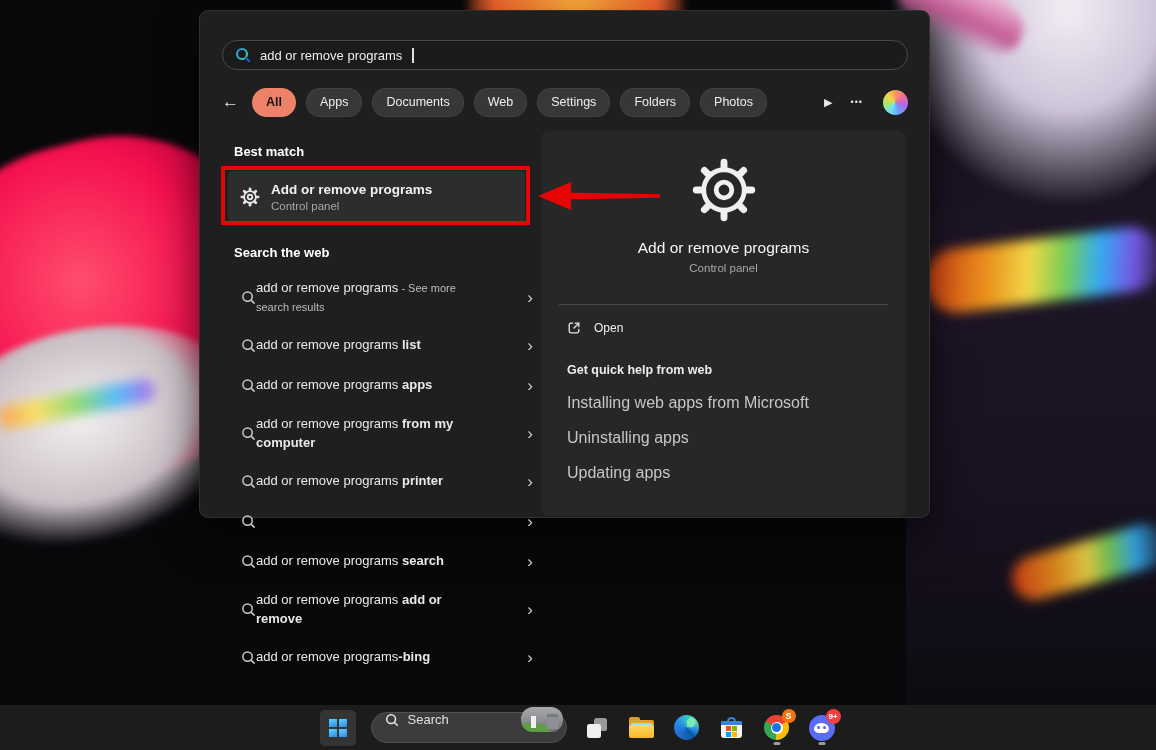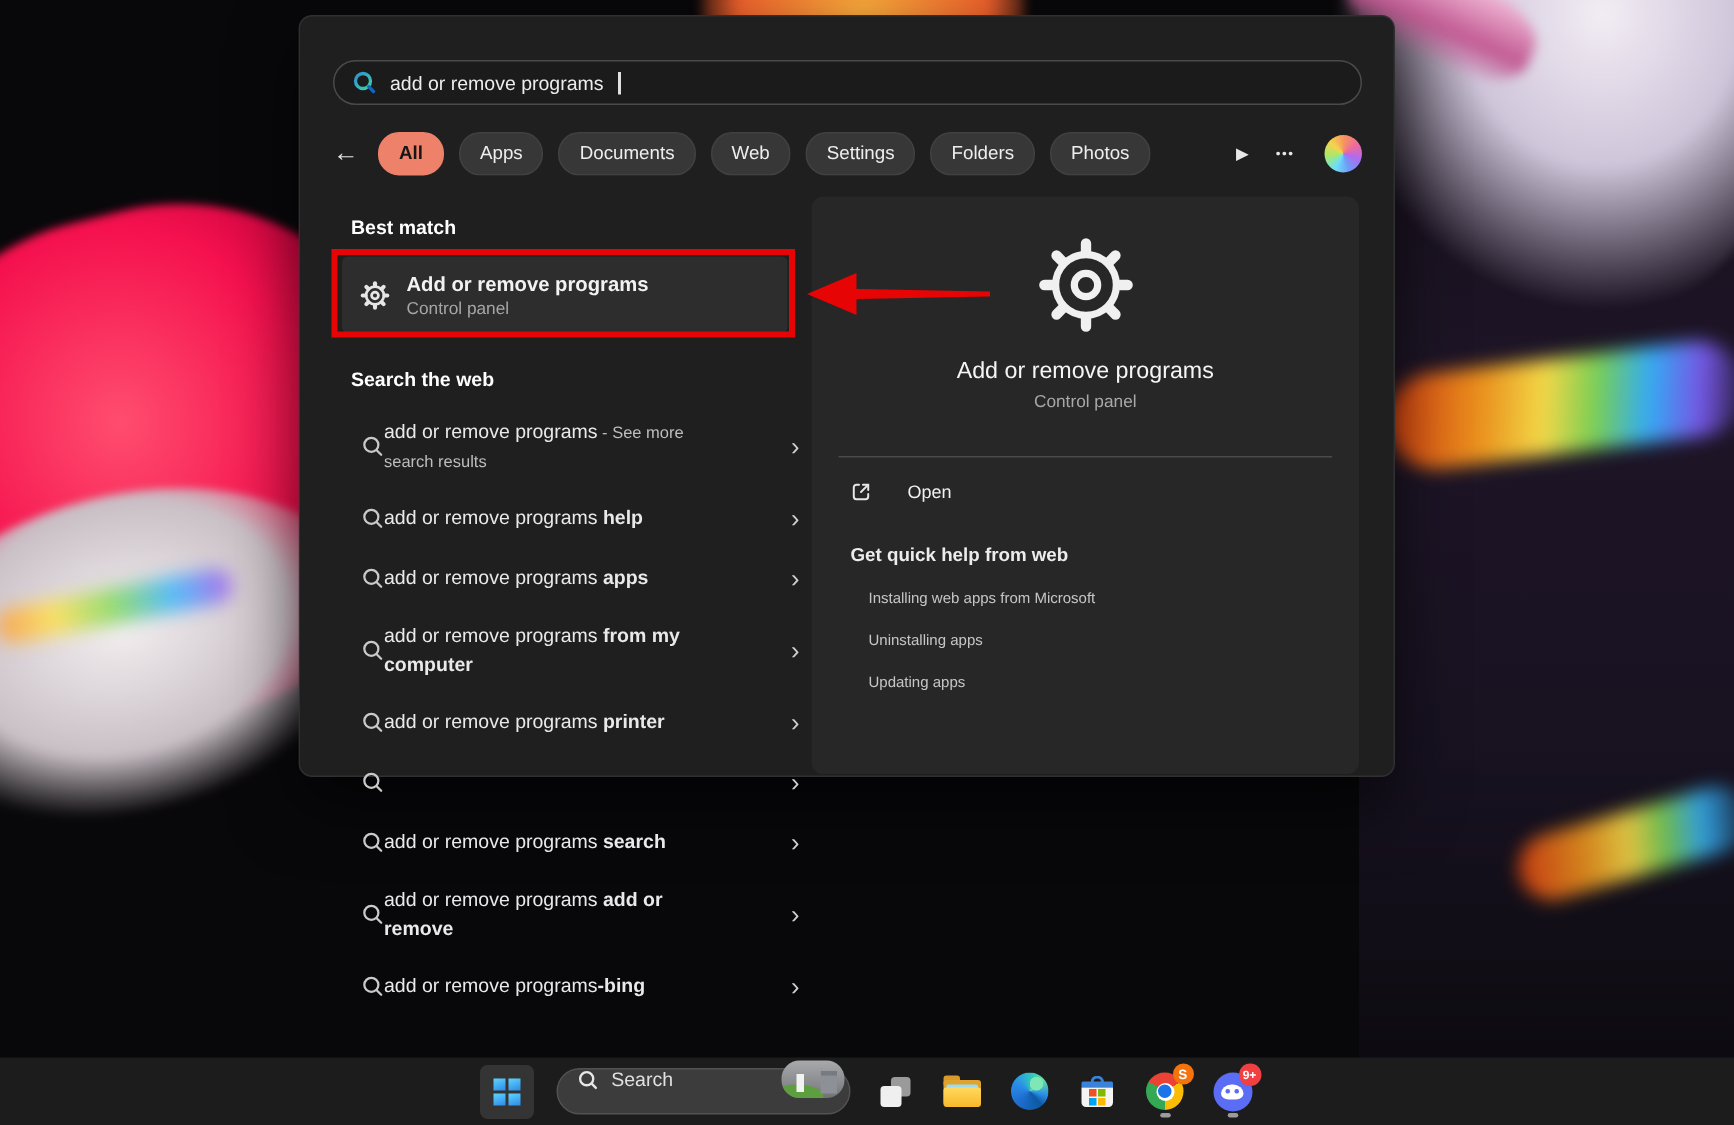--- a/index.html
+++ b/index.html
@@ -70,24 +70,24 @@
   .wi-text .b{font-weight:bold;}
   .wi-text .note{font-size:11px;color:#bdbdbd;}
   .chev{color:#cfcfcf;font-size:17px;margin-left:auto;line-height:1;}
 
   .right-card{position:absolute;right:23px;top:120px;bottom:1px;width:365px;background:#272727;
     border-radius:8px;display:flex;flex-direction:column;align-items:center;box-sizing:border-box;}
   .rc-gear{margin-top:26px;}
   .rc-title{margin-top:16px;color:#f5f5f5;font-size:15.5px;}
   .rc-sub{margin-top:5px;color:#a8a8a8;font-size:11.5px;}
   .rc-divider{margin-top:30px;width:329px;height:1px;background:#4a4a4a;}
-  .open-row{margin-top:16px;align-self:flex-start;margin-left:26px;display:flex;align-items:center;gap:24px;
+  .open-row{margin-top:16px;align-self:flex-start;margin-left:26px;display:flex;align-items:center;gap:13px;
     color:#f0f0f0;font-size:12px;cursor:pointer;}
   .help-header{margin-top:28px;align-self:flex-start;margin-left:26px;color:#ececec;font-size:12.5px;font-weight:bold;}
-  .help-link{margin-top:17px;align-self:flex-start;margin-left:38px;color:#c6c6c6;font-size:10px;cursor:pointer;}
+  .help-link{margin-top:17px;align-self:flex-start;margin-left:26px;color:#c6c6c6;font-size:16px;cursor:pointer;}
 
   
   .anno-box{position:absolute;left:221px;top:166px;width:309px;height:59px;border:4px solid #e60404;
     z-index:50;box-sizing:border-box;pointer-events:none;}
   .anno-arrow{position:absolute;left:534px;top:178px;z-index:50;pointer-events:none;}
 
   
   .taskbar{position:absolute;left:0;bottom:0;width:100%;height:45px;background:#1c1c1c;z-index:20;
     display:flex;align-items:center;justify-content:center;gap:15px;}
   .tb-start{width:36px;height:36px;border-radius:5px;background:#343434;display:flex;align-items:center;
@@ -222,21 +222,21 @@
             <line x1="10.8" y1="10.8" x2="14" y2="14" stroke="#c9c9c9" stroke-width="1.6" stroke-linecap="round"></line>
           </svg>
         <div class="wi-text"><span>add or remove programs</span><span class="b"></span><span class="note"> - See more search results</span></div>
         <span class="chev">›</span>
       </div>
       <div class="web-item h40">
         <svg width="15" height="15" viewBox="0 0 16 16">
             <circle cx="7" cy="7" r="5" fill="none" stroke="#c9c9c9" stroke-width="1.6"></circle>
             <line x1="10.8" y1="10.8" x2="14" y2="14" stroke="#c9c9c9" stroke-width="1.6" stroke-linecap="round"></line>
           </svg>
-        <div class="wi-text"><span>add or remove programs</span><span class="b"> help</span></div>
+        <div class="wi-text"><span>add or remove programs</span><span class="b"> list</span></div>
         <span class="chev">›</span>
       </div>
       <div class="web-item h40">
         <svg width="15" height="15" viewBox="0 0 16 16">
             <circle cx="7" cy="7" r="5" fill="none" stroke="#c9c9c9" stroke-width="1.6"></circle>
             <line x1="10.8" y1="10.8" x2="14" y2="14" stroke="#c9c9c9" stroke-width="1.6" stroke-linecap="round"></line>
           </svg>
         <div class="wi-text"><span>add or remove programs</span><span class="b"> apps</span></div>
         <span class="chev">›</span>
       </div>

